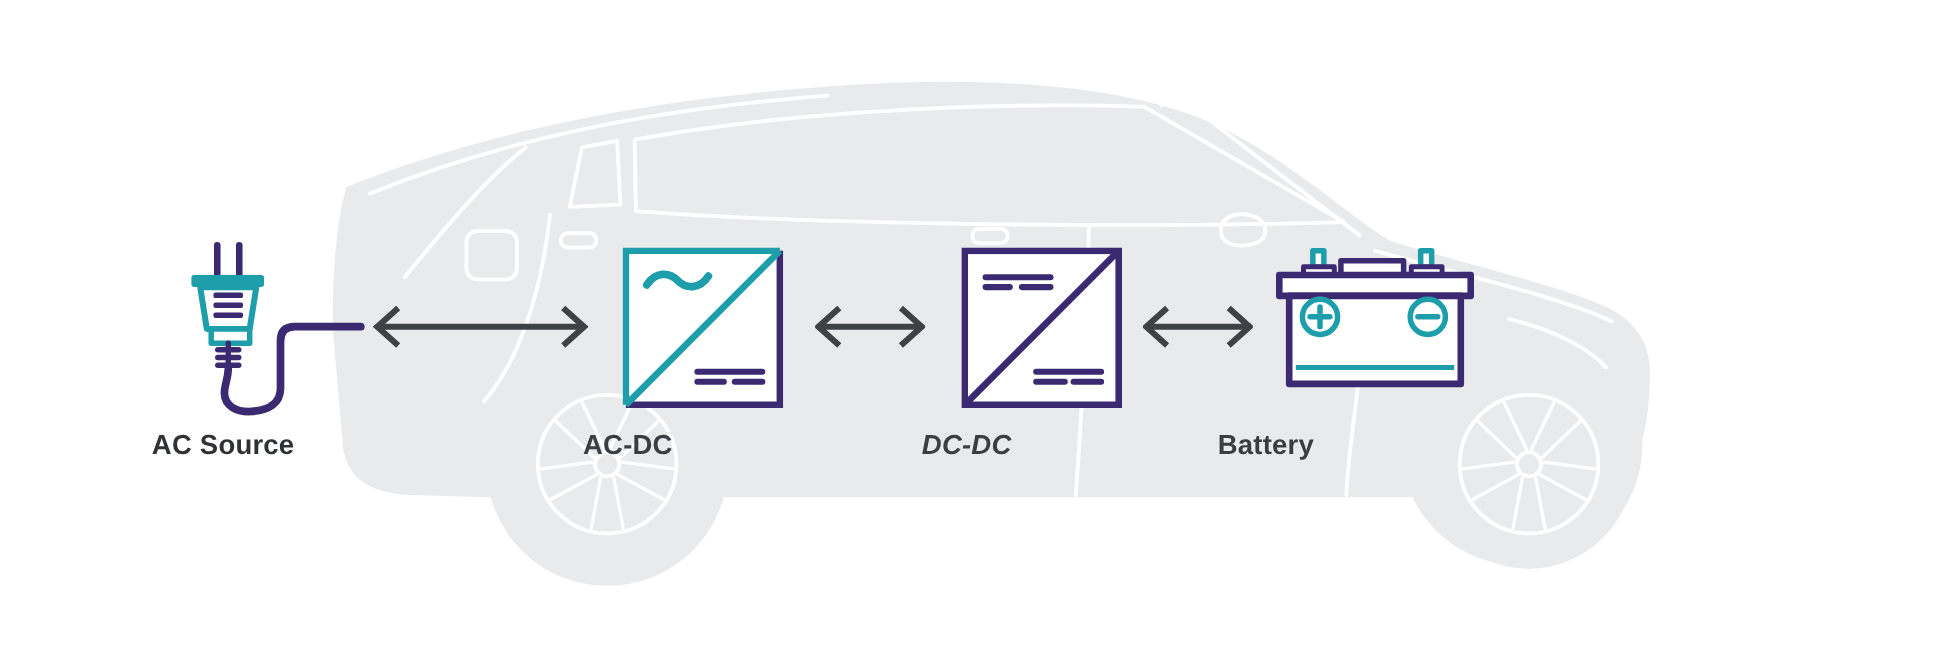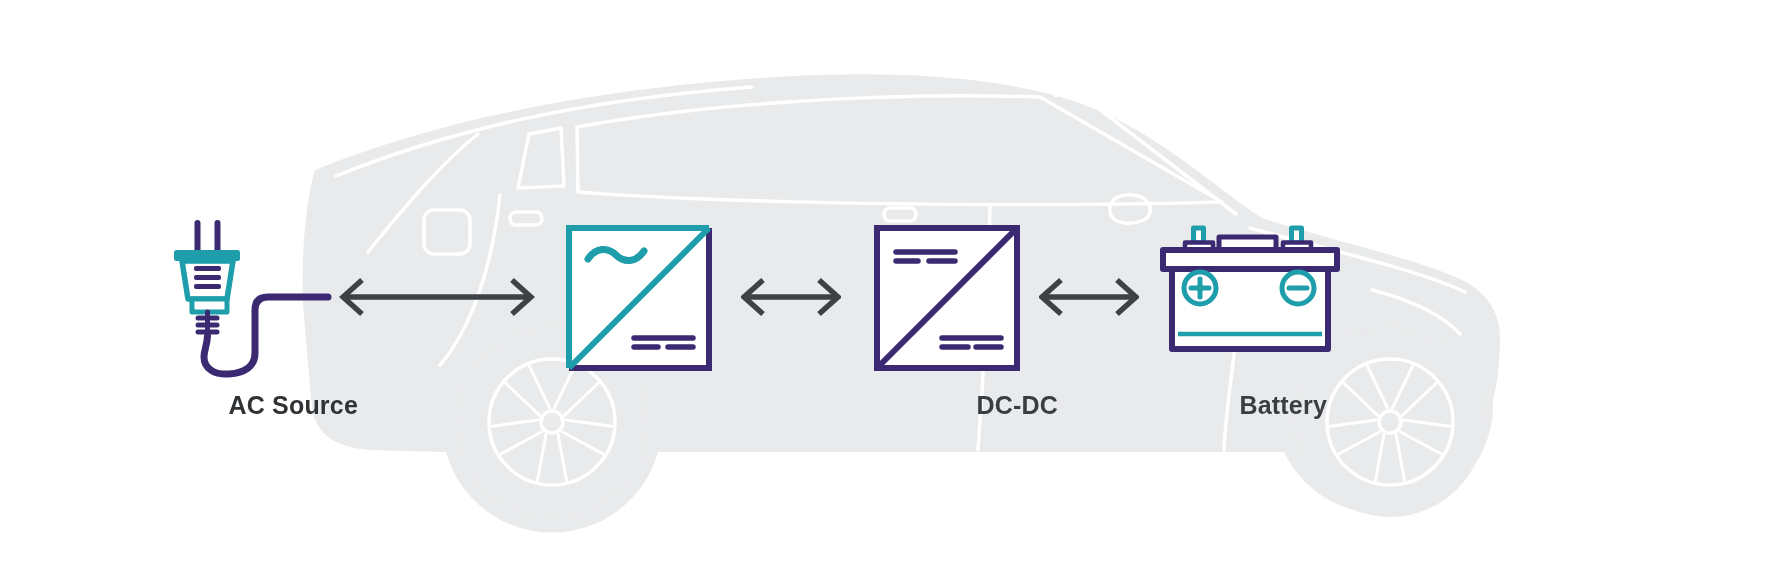--- a/index.html
+++ b/index.html
@@ -7,29 +7,29 @@
     position:relative;
     width:1766px;height:586px;
     overflow:hidden;
     background:#ffffff;
     font-family:"Liberation Sans", sans-serif;
   }
   .abs{position:absolute;}
   .node-label{
     position:absolute;
     width:220px;
-    text-align:right;
+    text-align:left;
     font-size:25px;
     font-weight:700;
     color:#3a3d41;
     letter-spacing:.2px;
   }
   .lbl-ac-source{left:138px;top:391px;color:#2f3235;}
   .lbl-ac-dc{left:530px;top:391px;}
-  .lbl-dc-dc{left:838px;top:391px;}
+  .lbl-dc-dc{left:838px;top:391px;font-style:italic;}
   .lbl-battery{left:1107px;top:391px;}
 </style>
 </head>
 <body>
 
 <div class="stage">
 
   <svg class="abs" style="left:0;top:0" width="1766" height="586" viewBox="0 0 1766 586" aria-hidden="true">
     <path fill="#E9EAEB" d="
       M 315,170
@@ -175,16 +175,17 @@
       </g>
       <g fill="none" stroke="#1E9DAB" stroke-width="5" stroke-linecap="round">
         <circle cx="143" cy="73" r="16"></circle>
         <line x1="134" y1="73" x2="152" y2="73"></line>
       </g>
       <line x1="23" y1="119" x2="167" y2="119" stroke="#1E9DAB" stroke-width="4.5"></line>
     </g>
   </svg>
 
   <div class="node-label lbl-ac-source">AC Source</div>
+  <div class="node-label lbl-ac-dc">AC-DC</div>
   <div class="node-label lbl-dc-dc">DC-DC</div>
   <div class="node-label lbl-battery">Battery</div>
 
 </div>
 
 </body></html>

